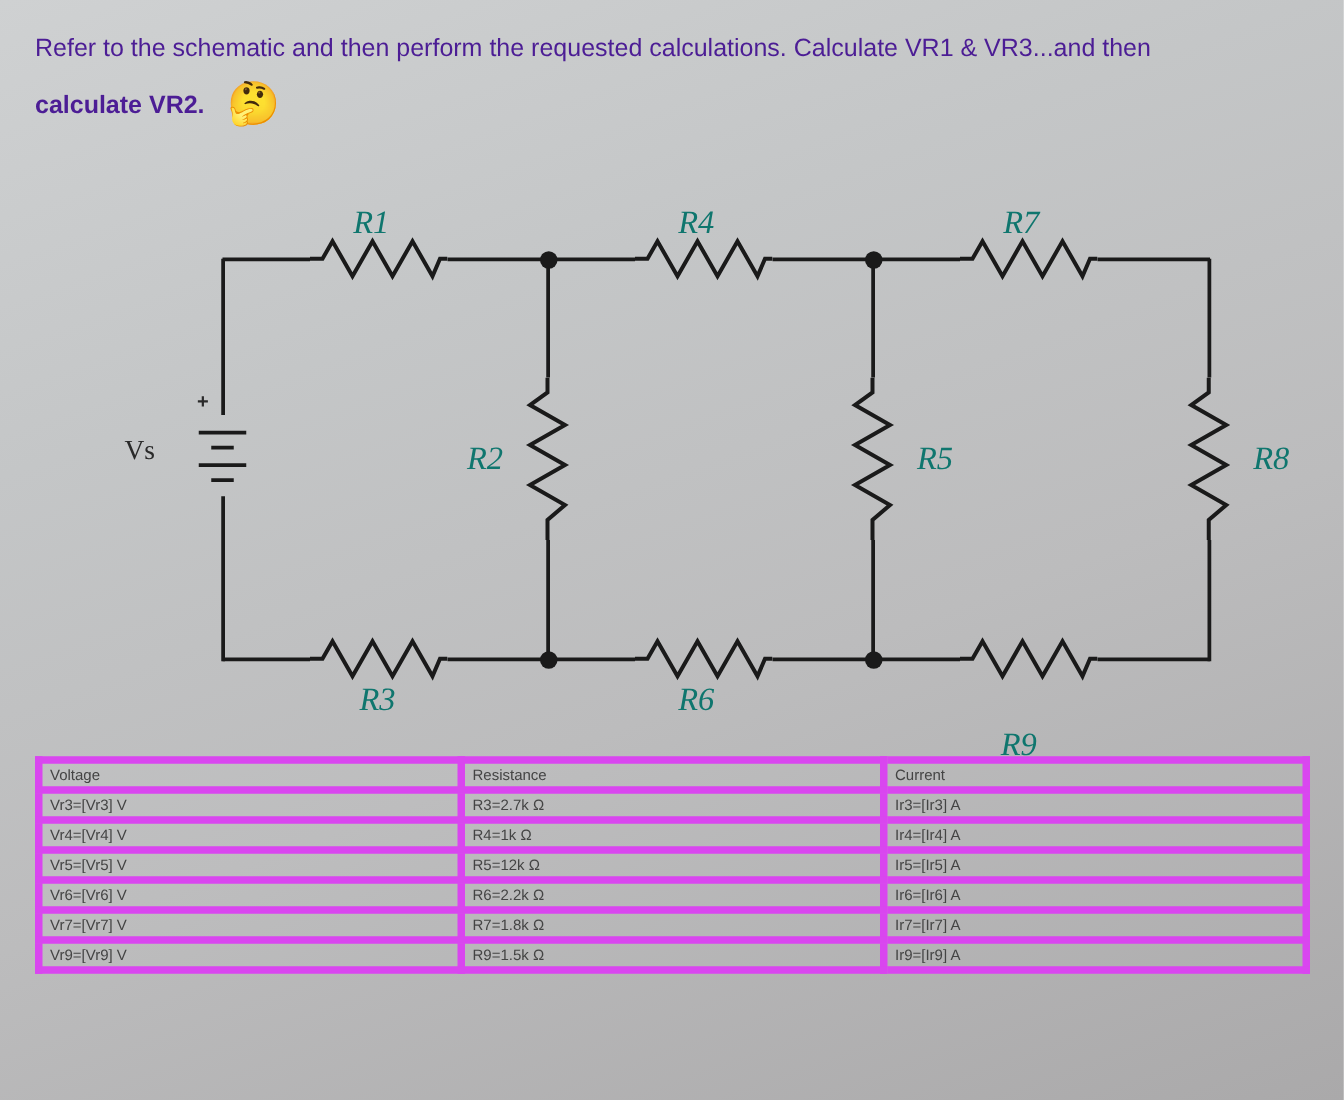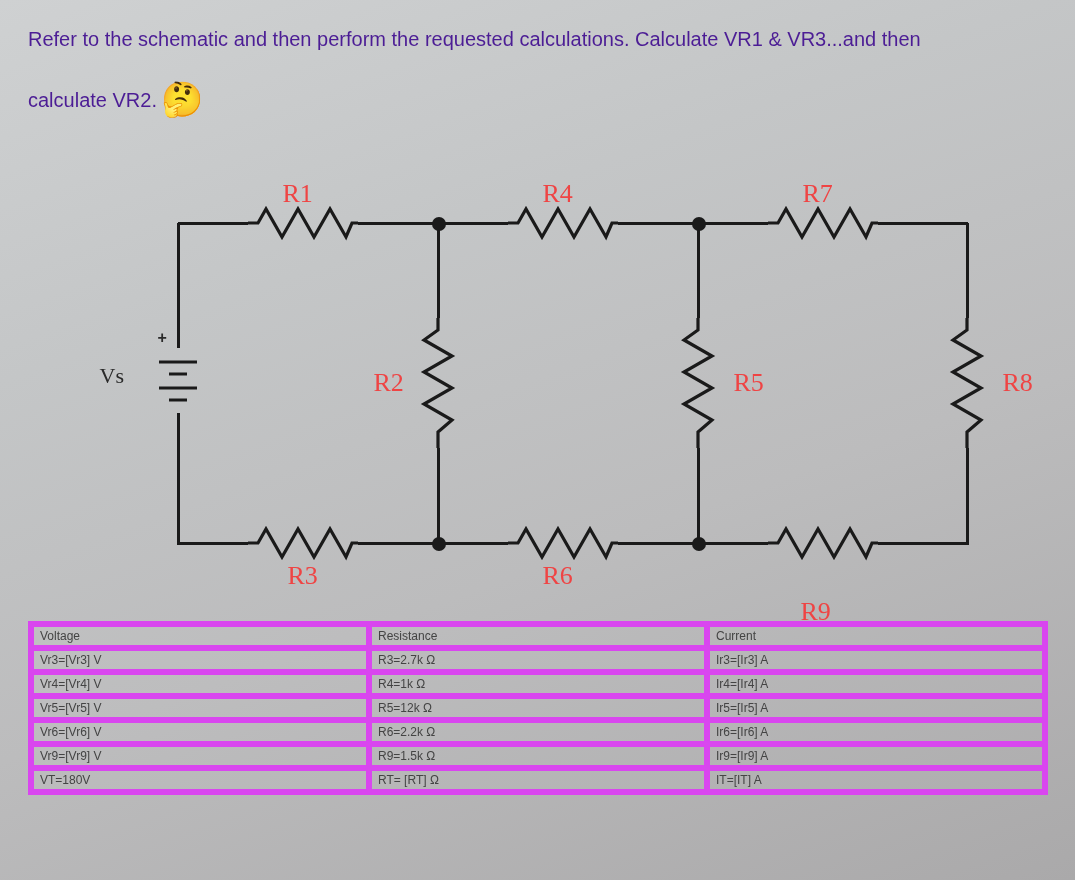--- a/index.html
+++ b/index.html
@@ -14,22 +14,23 @@
   }
   .prompt {
     font-size: 20px;
     line-height: 1.5;
     color: #4c1d95;
     margin-bottom: 18px;
   }
   .prompt .line2 {
     display: flex;
     align-items: center;
-    gap: 4px;
-    margin-top: 20px;
+    gap: 18px;
+    margin-top: 4px;
+    font-weight: bold;
   }
   .emoji { font-size: 34px; }
   
   .schematic {
     position: relative;
     width: 960px;
     height: 460px;
     margin: 10px auto 18px auto;
   }
   .wire {
@@ -49,22 +50,23 @@
   .res-h, .res-v {
     position: absolute;
     stroke: #1a1a1a;
     stroke-width: 3.2;
     fill: none;
   }
   .res-label {
     position: absolute;
     font-size: 26px;
     font-weight: 400;
-    color: #ef4444;
+    color: #0f766e;
     font-family: "Times New Roman", serif;
+    font-style: italic;
   }
   .vs-label {
     position: absolute;
     font-size: 22px;
     font-family: "Times New Roman", serif;
   }
   .batt {
     position: absolute;
     stroke: #1a1a1a;
     stroke-width: 3;
@@ -210,23 +212,23 @@
         <td>Vr5=[Vr5] V</td>
         <td>R5=12k Ω</td>
         <td>Ir5=[Ir5] A</td>
       </tr>
   <tr>
         <td>Vr6=[Vr6] V</td>
         <td>R6=2.2k Ω</td>
         <td>Ir6=[Ir6] A</td>
       </tr>
   <tr>
+        <td>Vr7=[Vr7] V</td>
+        <td>R7=1.8k Ω</td>
+        <td>Ir7=[Ir7] A</td>
+      </tr>
+  <tr>
         <td>Vr9=[Vr9] V</td>
         <td>R9=1.5k Ω</td>
         <td>Ir9=[Ir9] A</td>
       </tr>
-  <tr>
-        <td>VT=180V</td>
-        <td>RT= [RT] Ω</td>
-        <td>IT=[IT] A</td>
-      </tr>
 </tbody>
   </table>
 
 </body></html>

